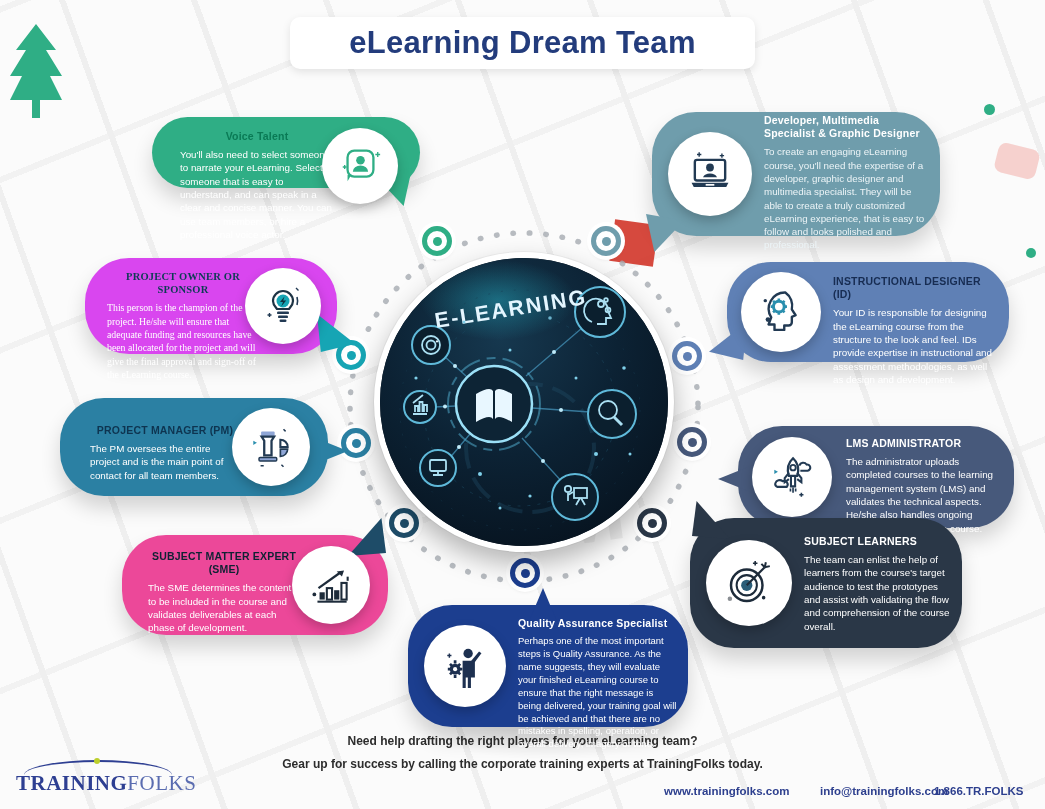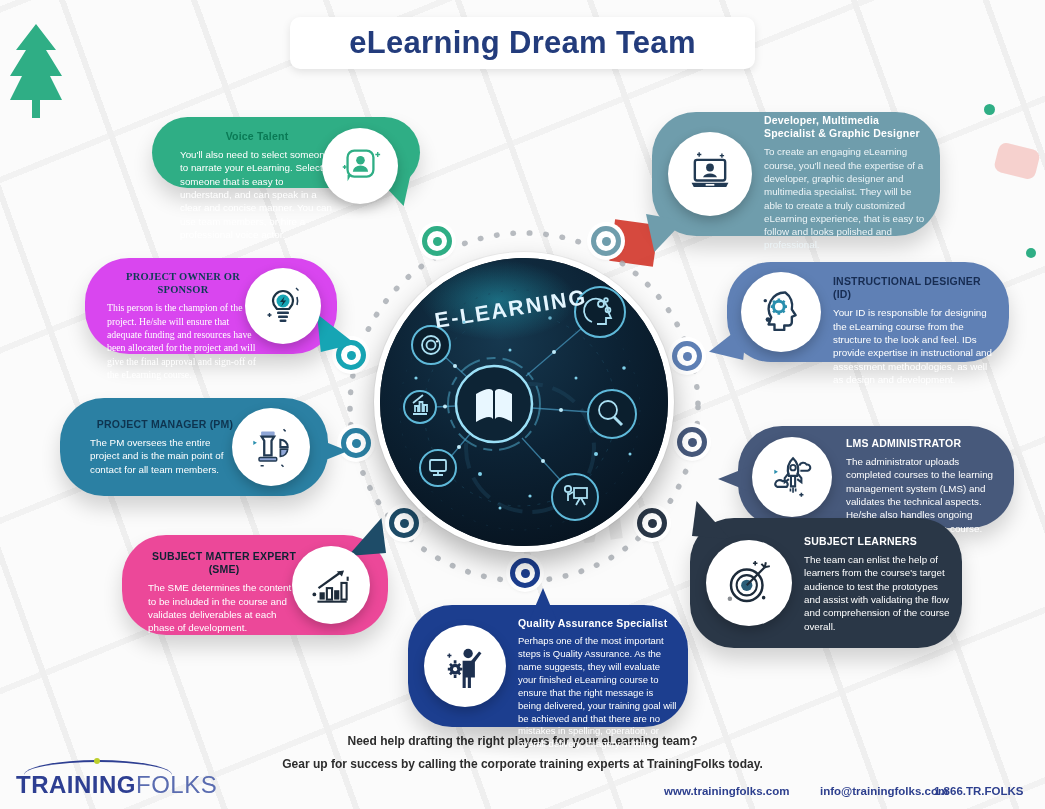--- a/index.html
+++ b/index.html
@@ -100,21 +100,21 @@
 
   
   .tagline { position:absolute; left:0; width:1045px; text-align:center; z-index:6;
     font-weight:bold; color:#2d2d2d; font-size:12px; }
   .tag1 { top:734px; } .tag2 { top:757px; }
   .logo { position:absolute; left:16px; top:760px; width:170px; z-index:6; }
   .logo .arc { position:relative; width:148px; height:15px; margin-left:8px;
     border-top:2.5px solid #2e3f92; border-radius:50% 50% 0 0 / 100% 100% 0 0; }
   .logo .arc .dot { position:absolute; left:70px; top:-4px; width:6px; height:6px;
     border-radius:50%; background:#bccf2b; }
-  .logo .word { font-size:24px; letter-spacing:.5px; margin-top:-4px; white-space:nowrap; }
+  .logo .word { font-size:21px; letter-spacing:.5px; margin-top:-4px; white-space:nowrap;font-family:Liberation Serif, serif; }
   .logo .w1 { font-weight:bold; color:#2e3f92; }
   .logo .w2 { font-weight:normal; color:#5a6cb0; }
   .contact { position:absolute; top:785px; font-size:11.5px; font-weight:bold; color:#2d3f8e; z-index:6; }
   .contact.web { left:664px; } .contact.mail { left:820px; } .contact.phone { left:934px; }
 </style>
 </head>
 <body>
 
 <div id="poster">
 
@@ -327,21 +327,21 @@
         </g>
         <circle cx="9.5" cy="13.5" r="1.6" fill="#223a53"></circle>
         <circle cx="12" cy="31" r="2.2" fill="#223a53"></circle>
       </svg>
     </div>
   </div>
 
   <div class="card c4" style="background: rgb(43, 128, 163);">
     <div class="tail r" style="background: rgb(43, 128, 163);"></div>
     <div class="txt">
-      <p class="title" style="color: rgb(14, 52, 80);">PROJECT MANAGER (PM)</p>
+      <p class="title" style="color: rgb(14, 52, 80); margin-top: 6px;">PROJECT MANAGER (PM)</p>
       <p class="body">The PM oversees the entire project and is the main point of contact for all team members.</p>
     </div>
     <div class="icon-circle">
       <svg width="50" height="50" viewBox="0 0 48 48">
         <rect x="14.5" y="9" width="13" height="5" rx="1" fill="#8fa6d6"></rect>
         <path d="M15 14 h12 l-2.5 4 v14 h-7 v-14 z" fill="none" stroke="#223a53" stroke-width="2.2"></path>
         <rect x="12.5" y="34" width="17" height="3.5" rx="1" fill="#8fa6d6" stroke="#223a53" stroke-width="1.4"></rect>
         <path d="M33 17 a7 7 0 0 1 7 7 h-7 z" fill="none" stroke="#223a53" stroke-width="2"></path>
         <path d="M40 26 a7 7 0 0 1 -7 7 v-7 z" fill="#8fa6d6" stroke="#223a53" stroke-width="1.6"></path>
         <path d="M7 18 l3.5 2 -3.5 2 z" fill="#2a8fae"></path>

